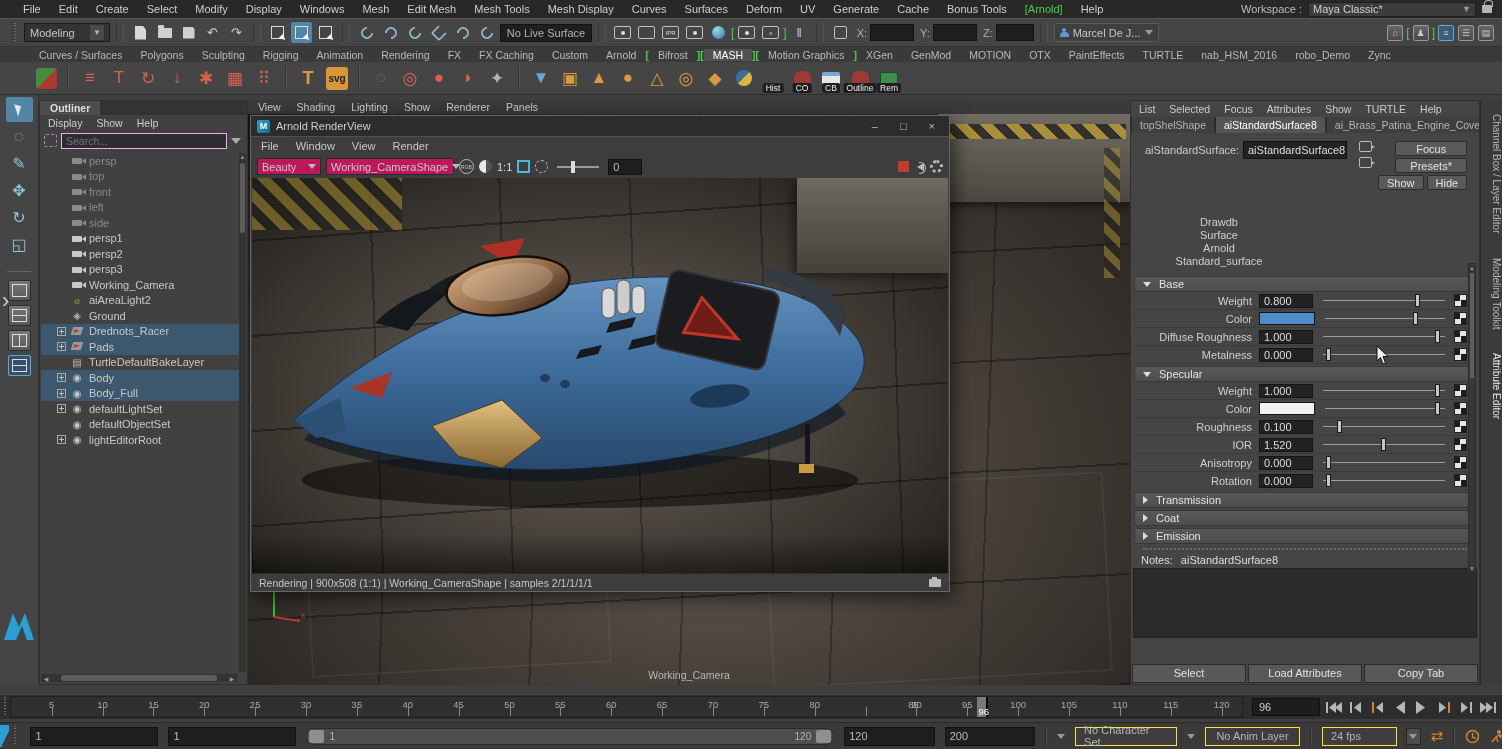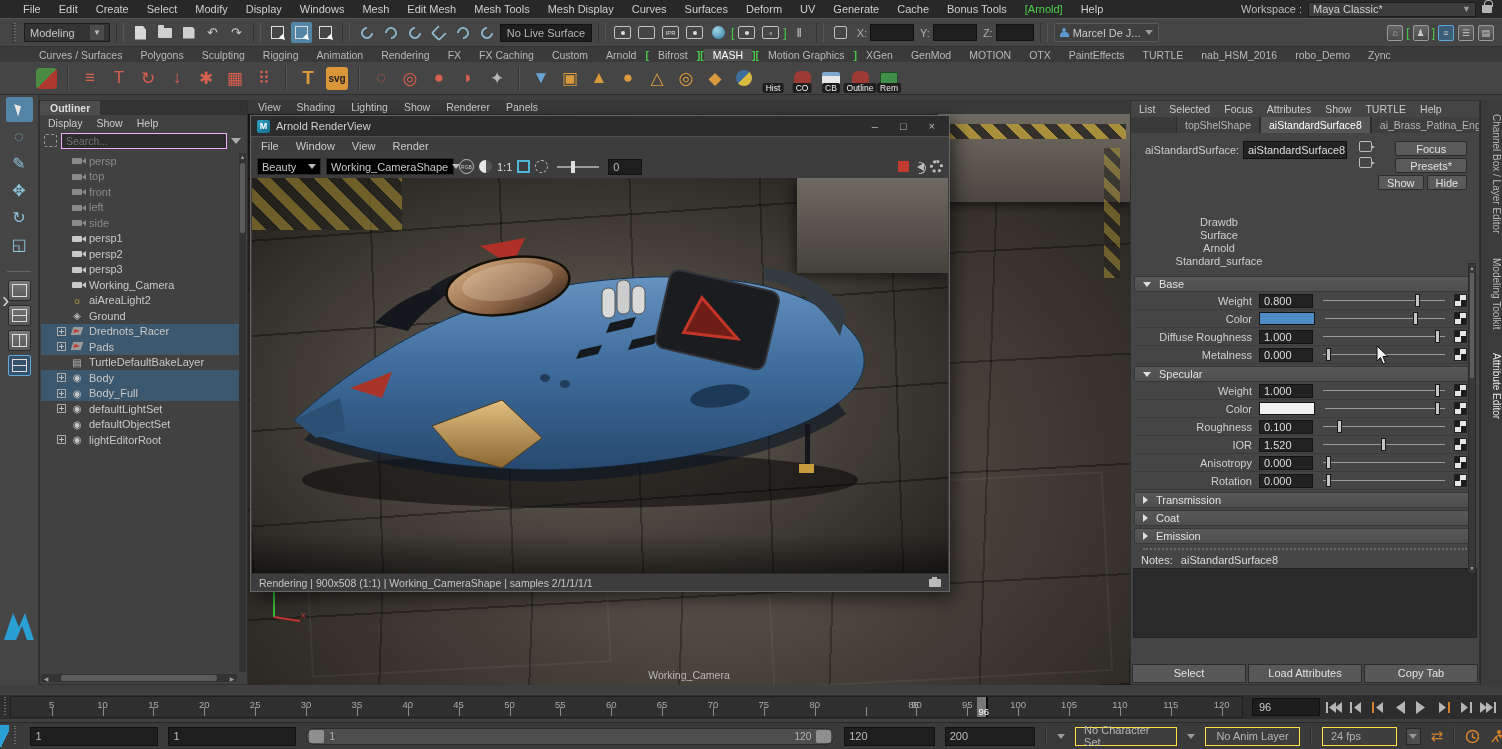--- a/index.html
+++ b/index.html
@@ -133,21 +133,21 @@
   .vp-camlabel { position:absolute; left:0; right:0; bottom:4px; text-align:center; color:#b8b8b8; font-size:10.5px; }
 
   
   .rv { position:absolute; left:2px; top:15px; width:700px; height:477px; background:#3d3d3d; border:1px solid #666; box-shadow:4px 6px 18px rgba(0,0,0,.6); z-index:5; }
   .rv-title { height:20px; background:#2c2c2c; display:flex; align-items:center; padding:0 6px; gap:6px; }
   .rv-appicon { width:13px; height:13px; border-radius:2px; background:linear-gradient(135deg,#2fa3c7,#156a8a); color:#fff; font-size:9px; font-weight:bold; text-align:center; line-height:13px; }
   .rv-title .t { color:#cfcfcf; }
   .win-btns { margin-left:auto; display:flex; gap:22px; padding-right:8px; color:#bbb; font-size:11px; }
   .rv-menus { height:19px; display:flex; gap:17px; align-items:center; padding-left:10px; background:#3d3d3d; border-top:1px solid #505050; }
   .rv-toolbar { height:23px; display:flex; align-items:center; gap:5px; padding-left:6px; background:#3d3d3d; }
-  .rv-dd { height:17px; background:#000000; border:1px solid #2a2a2a; display:flex; align-items:center; padding:0 4px; gap:4px; }
+  .rv-dd { height:17px; background:#be185d; border:1px solid #2a2a2a; display:flex; align-items:center; padding:0 4px; gap:4px; }
   .rv-dd .cv { width:0; height:0; border-left:4px solid transparent; border-right:4px solid transparent; border-top:5px solid #bbb; margin-left:auto; }
   .circ-ic { width:15px; height:15px; border:1px solid #bbb; border-radius:50%; font-size:5px; display:flex; align-items:center; justify-content:center; color:#ccc; }
   .half-ic { width:13px; height:13px; border-radius:50%; background:linear-gradient(90deg,#e8e8e8 50%,#555 50%); }
   .frame-ic { width:13px; height:13px; border:2px solid #4db8d8; }
   .snow-ic { width:13px; height:13px; border:1.5px solid #bbb; border-radius:50%; border-style:dashed; }
   .rv-slider { width:42px; height:2px; background:#999; position:relative; margin:0 4px; }
   .rv-slider .h { position:absolute; left:14px; top:-5px; width:4px; height:12px; background:#ddd; }
   .stop-sq { width:11px; height:11px; background:#c23b2e; }
   .spk { width:0; height:0; border-top:4px solid transparent; border-bottom:4px solid transparent; border-right:7px solid #bbb; position:relative; margin-right:6px; }
   .spk:after { content:""; position:absolute; left:2px; top:-5px; width:6px; height:10px; border:1.5px solid #bbb; border-left:none; border-radius:0 6px 6px 0; }
@@ -159,21 +159,21 @@
       radial-gradient(ellipse at 48% 55%, #6e675d 0%, #46413a 48%, #1d1b18 100%);
   }
   .rvc-hazard { position:absolute; left:0; top:0; width:150px; height:52px; background:repeating-linear-gradient(45deg,#a68c2e 0 10px,#221f1b 10px 20px); opacity:.55; }
   .rvc-wall { position:absolute; left:545px; top:0; width:151px; height:95px; background:linear-gradient(#6e6a62,#45413b); box-shadow:-4px 4px 10px rgba(0,0,0,.45); }
   .rv-status { position:absolute; left:0; bottom:0; width:698px; height:18px; background:#3d3d3d; border-top:1px solid #2c2c2c; display:flex; align-items:center; padding:0 8px; color:#c5c5c5; font-size:10.5px; }
   .rv-cam-ic { margin-left:auto; width:12px; height:8px; background:#bbb; border-radius:1px; position:relative; }
   .rv-cam-ic:before { content:""; position:absolute; top:-2px; left:3px; width:5px; height:2px; background:#bbb; }
 
   
   .attreditor { position:absolute; left:1130px; top:100px; width:350px; height:585px; background:#454545; border:1px solid #303030; }
-  .ae-tabs { height:16px; display:flex; background:#3a3a3a; margin-top:1px; align-items:flex-end; overflow:hidden;padding-left:45px; }
+  .ae-tabs { height:16px; display:flex; background:#3a3a3a; margin-top:1px; align-items:flex-end; overflow:hidden; }
   .ae-tab { padding:2px 8px; background:#3f3f3f; color:#b5b5b5; border:1px solid #2c2c2c; border-bottom:none; white-space:nowrap; font-size:10.5px; }
   .ae-tab.active { background:#555; color:#fff; }
   .ae-name-row { display:flex; margin-top:8px; padding-left:14px; gap:6px; }
   .ae-name-label { width:92px; text-align:right; padding-top:3px; color:#ccc; }
   .ae-name-field { width:104px; height:18px; background:#222; border:1px solid #111; color:#ddd; padding:0 4px; display:flex; align-items:center; }
   .conn-ic { width:13px; height:11px; border:1px solid #bbb; border-radius:2px; position:relative; }
   .conn-ic:after { content:""; position:absolute; right:-4px; top:3px; border-left:4px solid #bbb; border-top:2.5px solid transparent; border-bottom:2.5px solid transparent; }
   .ae-btn-col { margin-left:auto; margin-right:24px; display:flex; flex-direction:column; gap:2px; align-items:flex-end; }
   .ae-btn { height:15px; background:#5a5a5a; border:1px solid #2c2c2c; border-radius:2px; color:#e0e0e0; text-align:center; line-height:14px; padding:0 8px; }
   .ae-btn.w { width:72px; }

